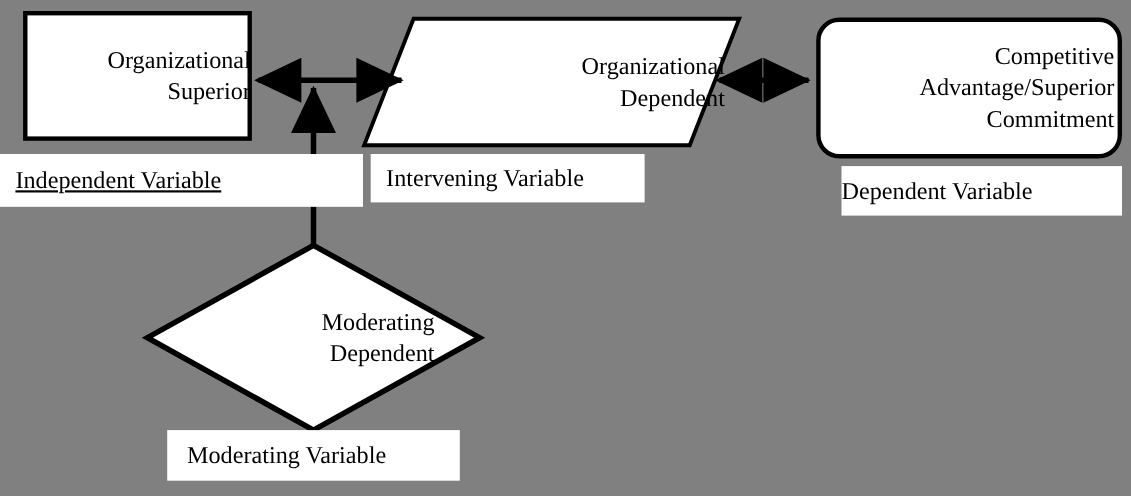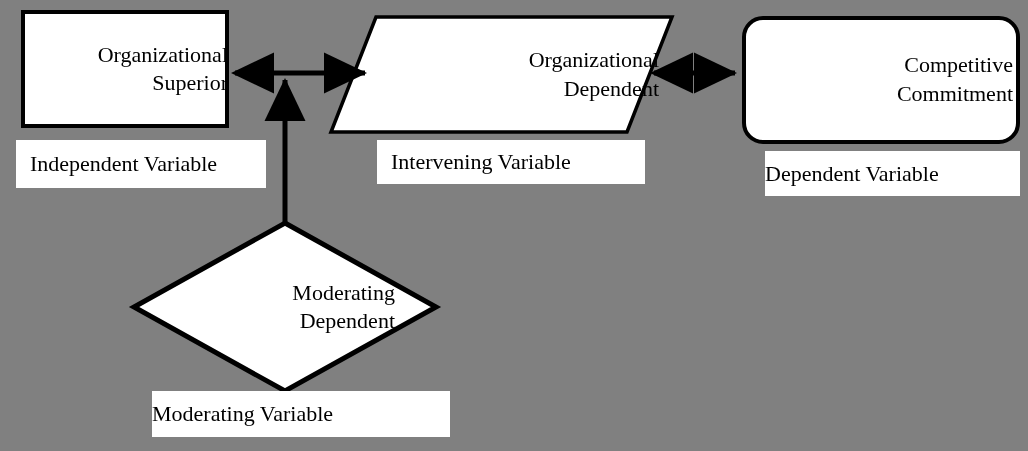--- a/index.html
+++ b/index.html
@@ -46,24 +46,24 @@
     background: #ffffff;
     color: #000000;
     font-size: 22px;
     display: flex;
     align-items: center;
     z-index: 4;
   }
   .tag .ln { white-space: nowrap; }
 
   
-  #tag-independent { left: 16px;   top: 140px; width: 250px; height: 48px; padding-left: 14px; box-sizing: border-box; }
-  #tag-intervening { left: 337px; top: 140px; width: 268px; height: 44px; padding-left: 14px; box-sizing: border-box; margin-left: 40px; }
+  #tag-independent { left: 0px;   top: 140px; width: 330px; height: 48px; padding-left: 14px; box-sizing: border-box; text-decoration: underline; }
+  #tag-intervening { left: 337px; top: 140px; width: 249px; height: 44px; padding-left: 14px; box-sizing: border-box; }
   #tag-dependent   { left: 765px; top: 151px; width: 255px; height: 45px; box-sizing: border-box; }
-  #tag-moderating  { left: 152px; top: 391px; width: 298px; height: 46px; box-sizing: border-box; }
+  #tag-moderating  { left: 152px; top: 391px; width: 266px; height: 46px; padding-left: 18px; box-sizing: border-box; }
 
   
   #text-culture     { left: 22px;  top: 11px;  width: 206px; height: 116px; }
   #text-commitment  { left: 345px; top: 16px;  width: 314px; height: 117px; }
   #text-competitive { left: 748px; top: 16px;  width: 265px; height: 127px; }
   #text-leadership  { left: 175px; top: 222px; width: 220px; height: 170px; }
 </style>
 </head>
 <body>
 
@@ -99,20 +99,21 @@
     <span class="ln">Superior</span>
   </div>
 
   <div id="text-commitment" class="node-text">
     <span class="ln">Organizational</span>
     <span class="ln">Dependent</span>
   </div>
 
   <div id="text-competitive" class="node-text">
     <span class="ln">Competitive</span>
+    <span class="ln">Advantage/Superior</span>
     <span class="ln">Commitment</span>
   </div>
 
   <div id="text-leadership" class="node-text">
     <span class="ln">Moderating</span>
     <span class="ln">Dependent</span>
   </div>
 
   <div id="tag-independent" class="tag">
     <span class="ln">Independent Variable</span>

